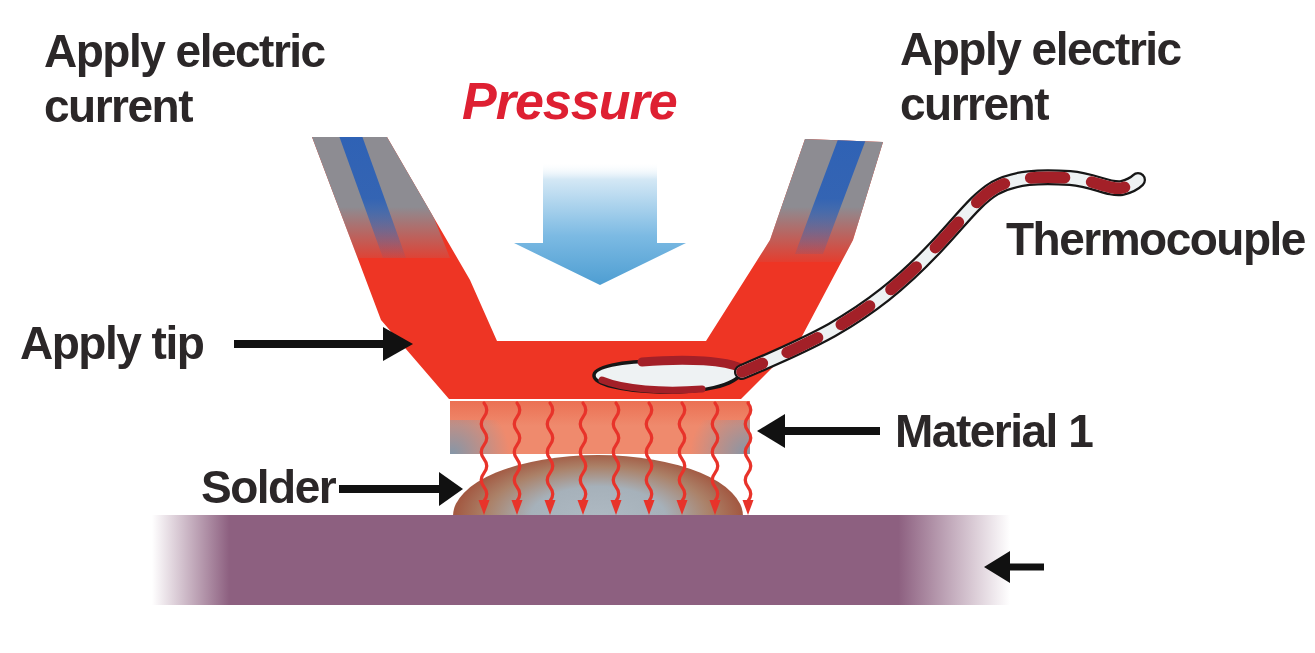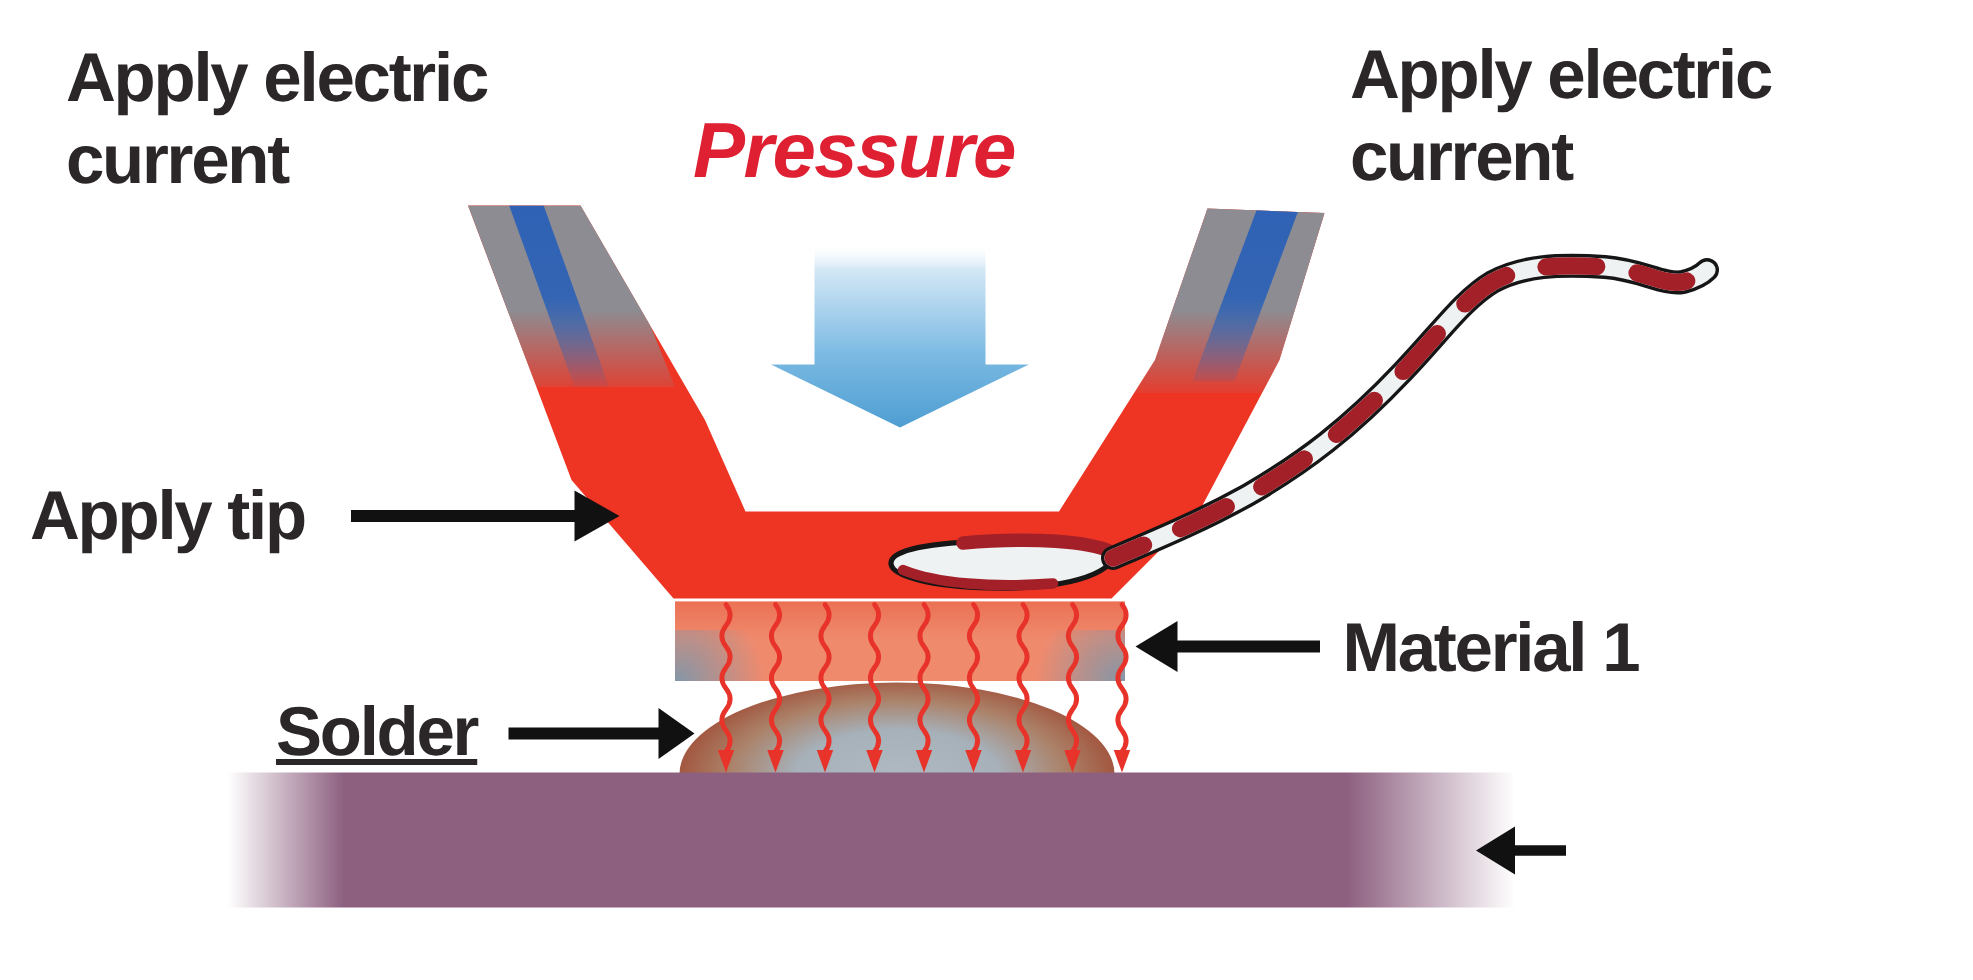--- a/index.html
+++ b/index.html
@@ -159,21 +159,22 @@
   </svg>
 
   <div class="lbl" style="left:44px;top:24px;">Apply electric
 current</div>
 
   <div class="lbl red" style="left:462px;top:74px;font-style:italic;">Pressure</div>
 
   <div class="lbl" style="left:900px;top:22px;">Apply electric
 current</div>
 
+  <div class="lbl" style="left:1006px;top:212px;">Thermocouple</div>
 
   <div class="lbl" style="left:20px;top:316px;">Apply tip</div>
 
   <div class="lbl" style="left:895px;top:404px;text-align:right;">Material 1</div>
 
-  <div class="lbl" style="left:184px;top:460px;text-decoration:underline;">Solder</div>
+  <div class="lbl" style="left:201px;top:460px;">Solder</div>
 
 
 </div>
 
 </body></html>

